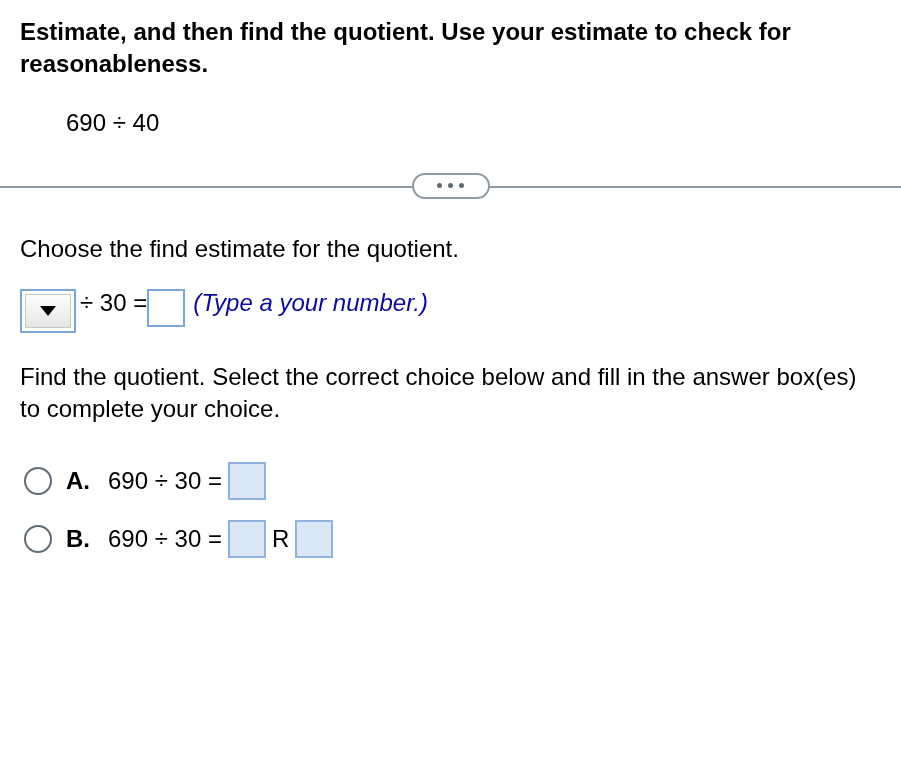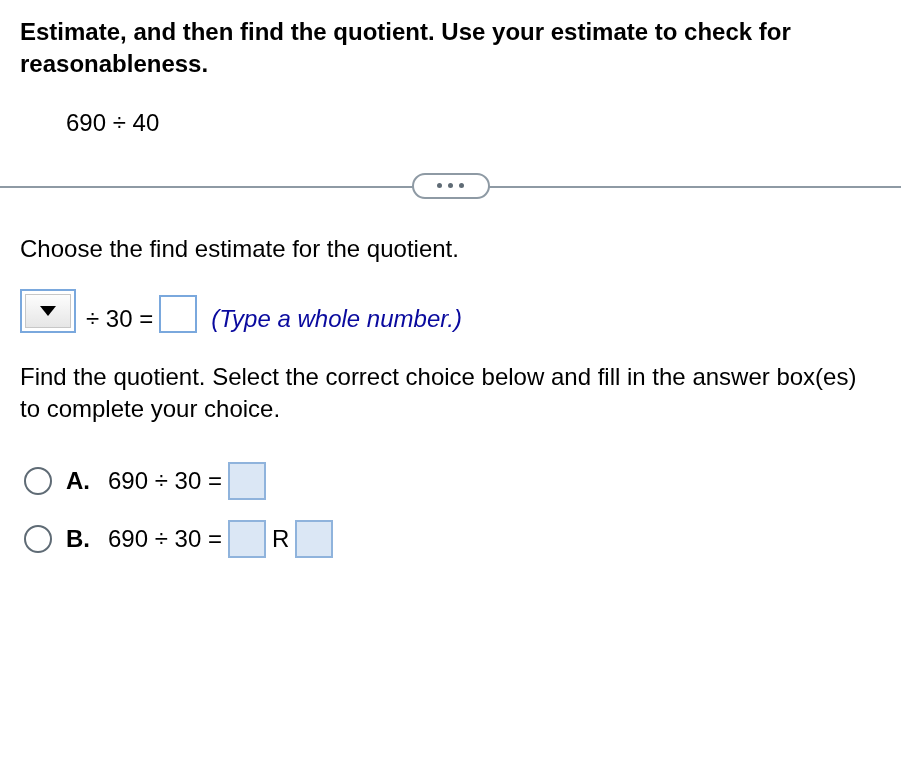--- a/index.html
+++ b/index.html
@@ -20,21 +20,21 @@
     border-top: 2px solid #8e9aa4;
   }
   .divider-pill {
     position: absolute; left: 50%; top: 50%; transform: translate(-50%,-50%);
     background: #fff; border: 2px solid #8e9aa4; border-radius: 14px;
     width: 78px; height: 26px; display: flex; align-items: center; justify-content: center;
     gap: 6px; cursor: pointer;
   }
   .divider-pill .dot { width: 5px; height: 5px; border-radius: 50%; background: #5f6b75; }
   .prompt1 { margin-bottom: 26px; }
-  .estimate-row { display: flex; align-items: flex-end; gap: 6px; margin-bottom: 28px; }
+  .estimate-row { display: flex; align-items: flex-start; margin-bottom: 28px; }
   .dropdown {
     width: 56px; height: 44px; border: 2px solid #7aa8dd; background: #fff;
     display: flex; align-items: center; justify-content: center; cursor: pointer;
     padding: 3px;
   }
   .dropdown-inner {
     width: 100%; height: 100%;
     background: linear-gradient(#fdfdfd, #e6e6e6);
     border: 1px solid #c7c7c7;
     display: flex; align-items: center; justify-content: center;
@@ -77,21 +77,21 @@
 <div class="estimate-row">
   <div class="dropdown">
     <div class="dropdown-inner">
       <svg width="16" height="10" viewBox="0 0 16 10">
         <polygon points="0,0 16,0 8,10" fill="#000"></polygon>
       </svg>
     </div>
   </div>
   <span class="eq-text">÷ 30 =</span>
   <span class="answer-box"></span>
-  <span class="hint">(Type a whole number.)</span>
+  <span class="hint">(Type a your number.)</span>
 </div>
 
 <div class="prompt2">Find the quotient. Select the correct choice below and fill in the answer box(es) to complete your choice.</div>
 
 <div class="choice-row">
   <div class="radio"></div>
   <span class="choice-label">A.</span>
   <span class="choice-text">
     <span>690 ÷ 30 =</span>
     <span class="answer-box filled"></span>

